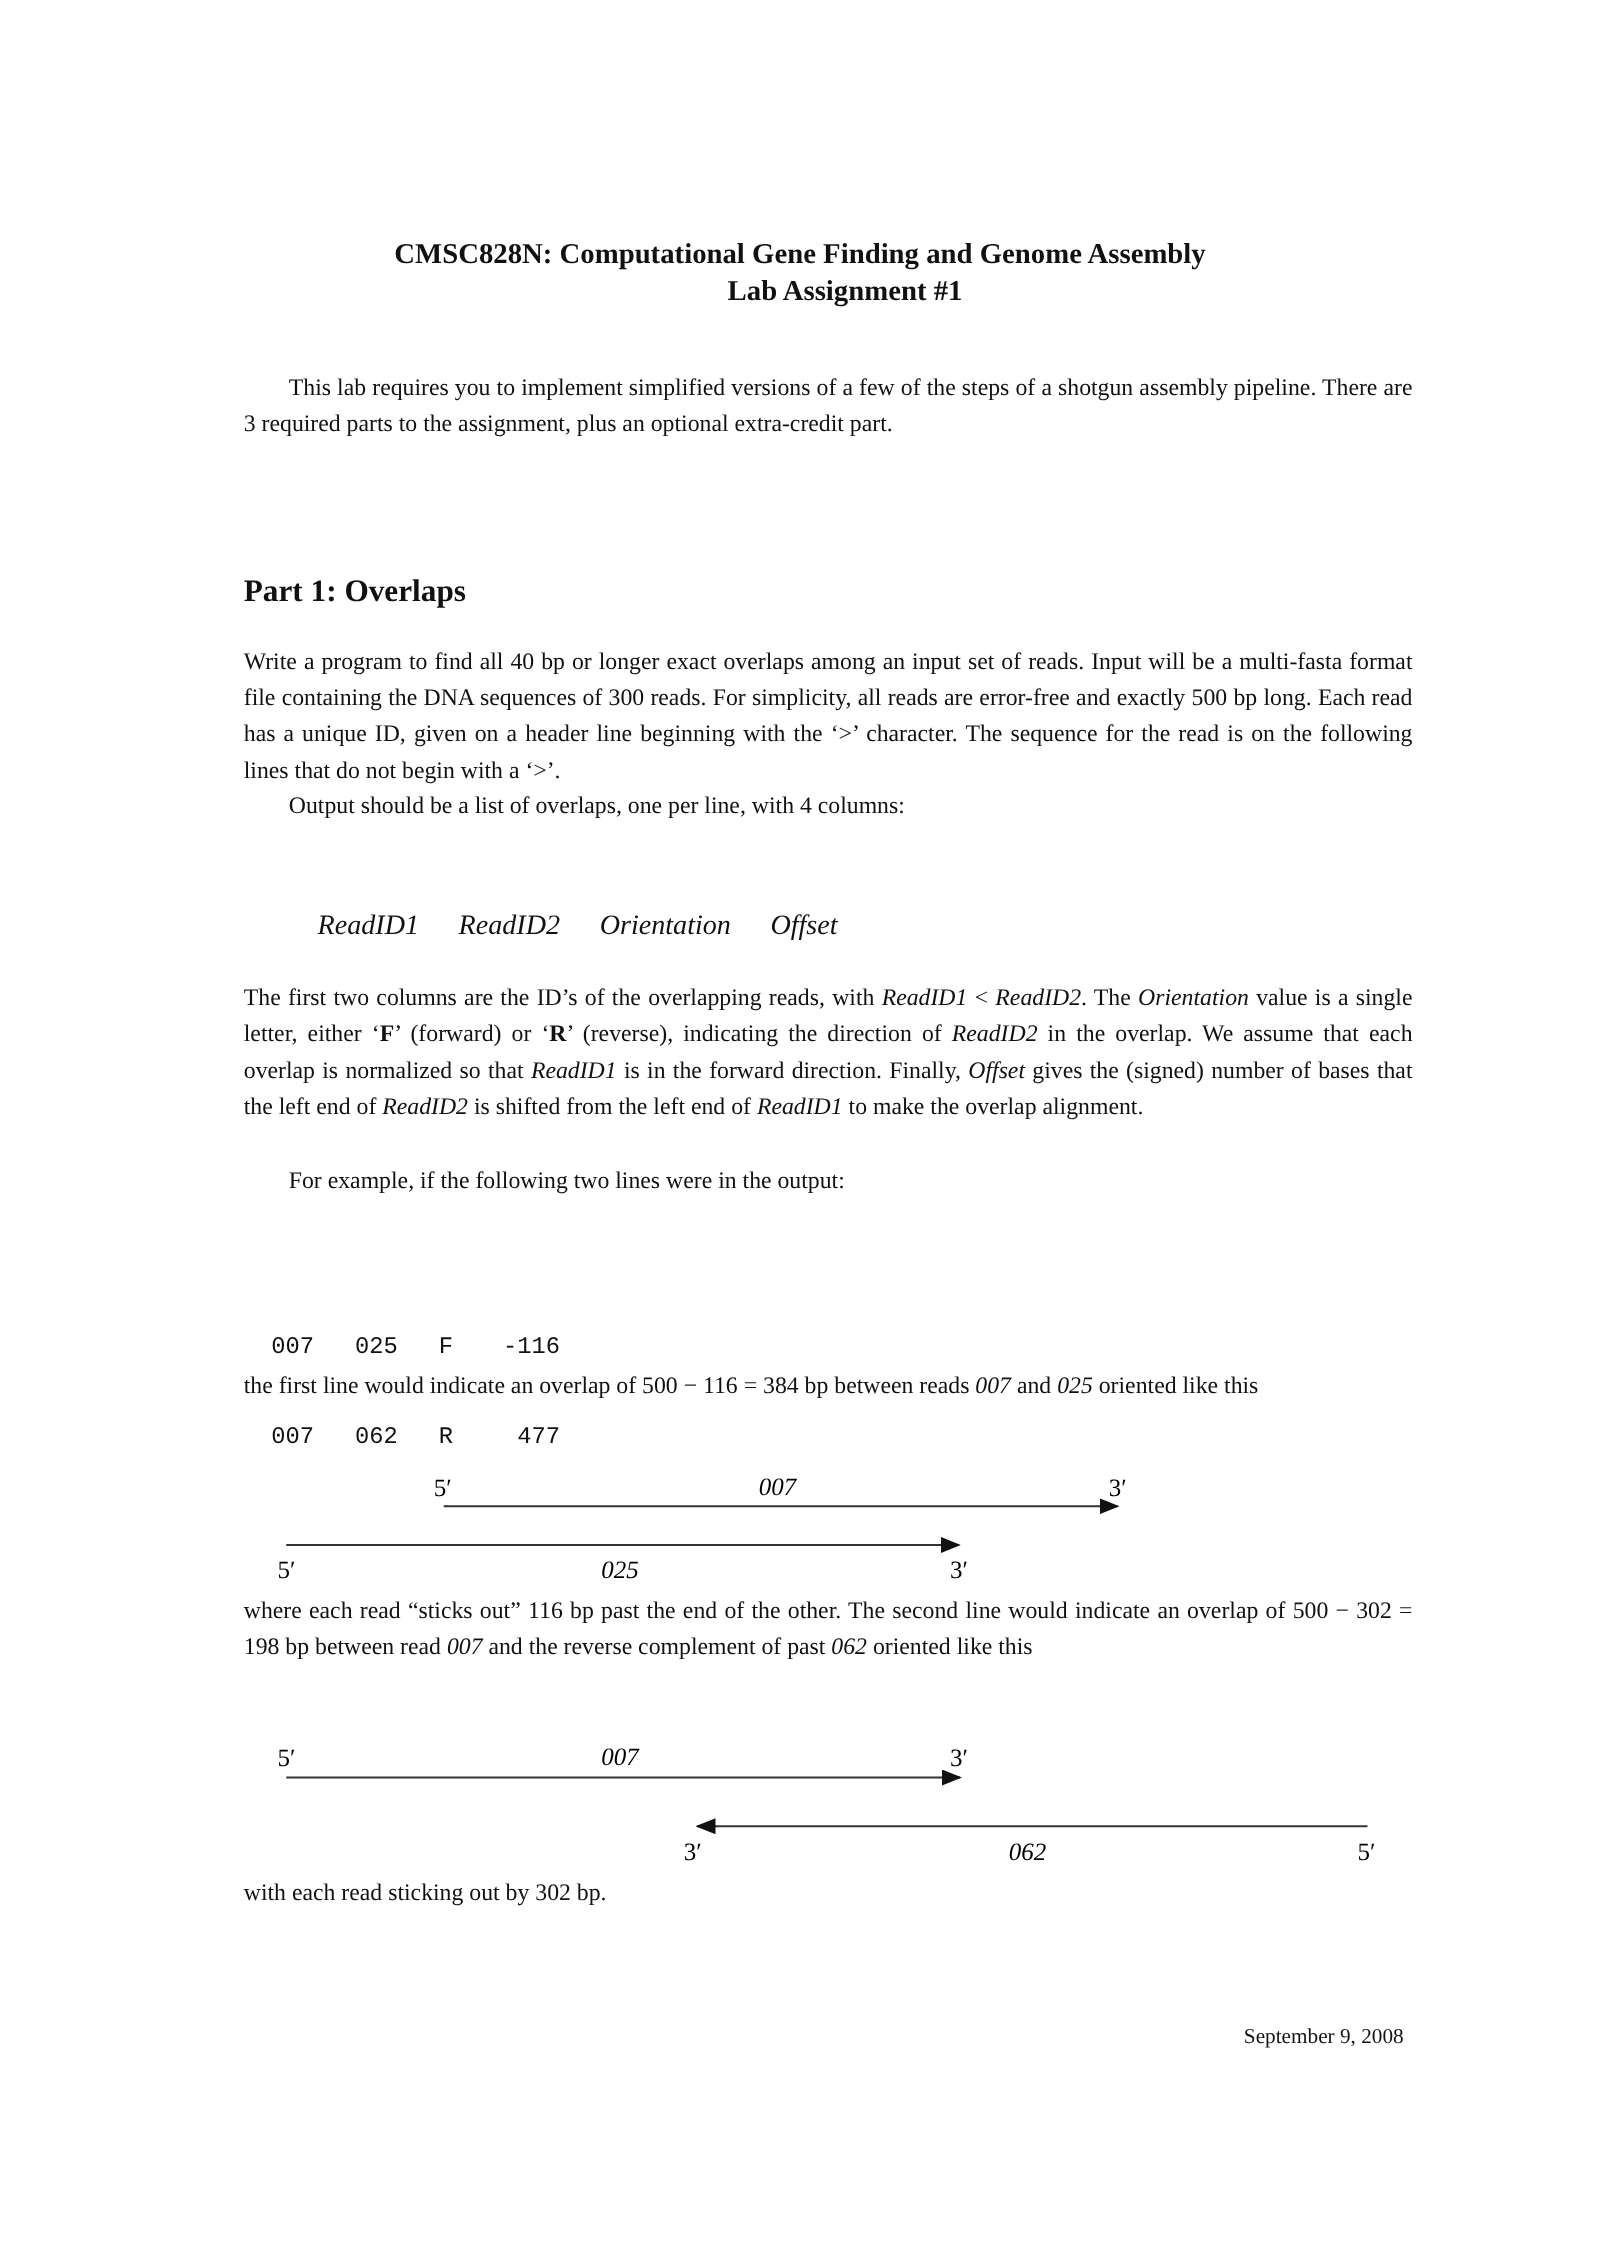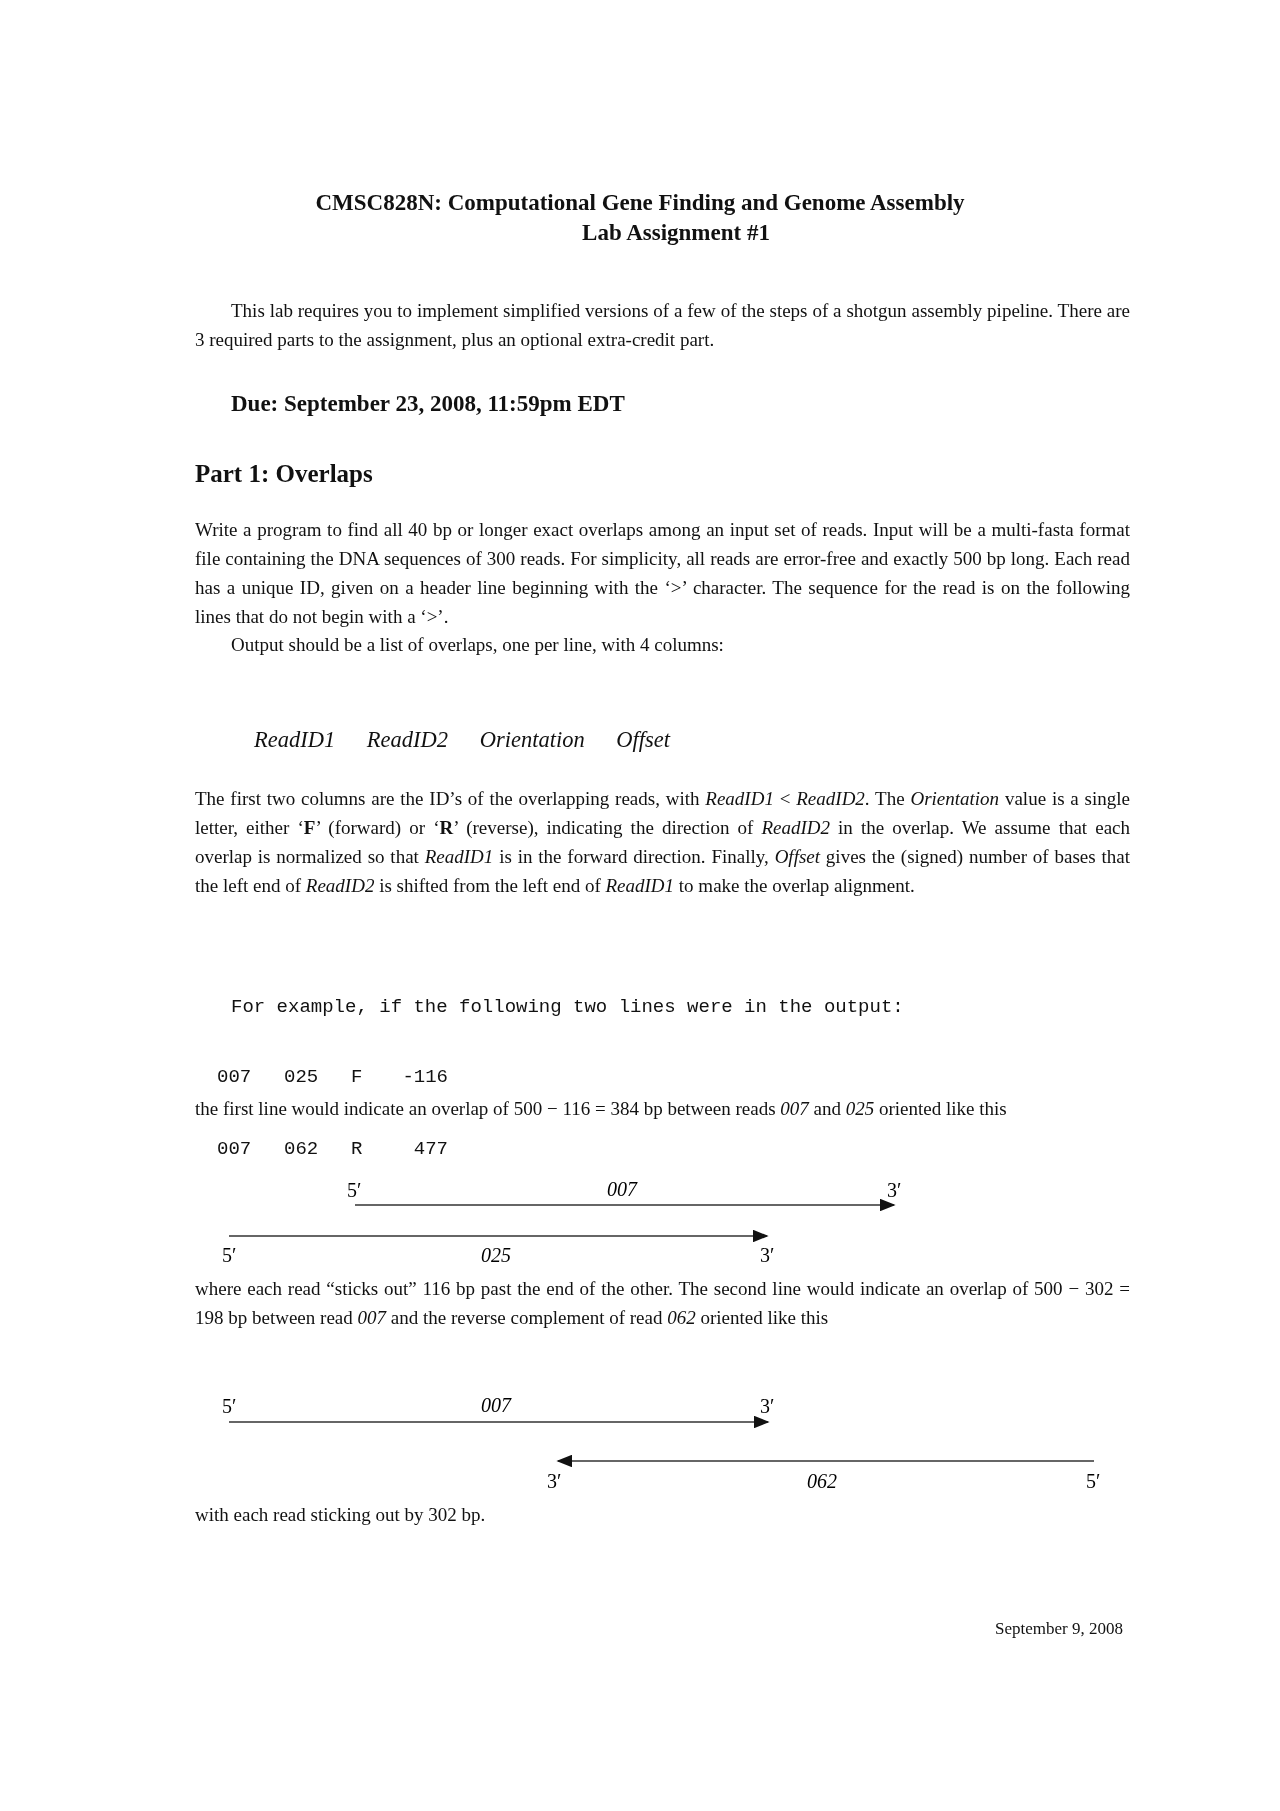--- a/index.html
+++ b/index.html
@@ -29,46 +29,45 @@
 </style>
 </head>
 <body>
 
 <div class="page">
 
   <div class="title" style="top:190px;">CMSC828N: Computational Gene Finding and Genome Assembly</div>
   <div class="title" style="top:220px;margin-left:36px;">Lab Assignment #1</div>
 
   <div class="para indent" style="top:296px;">This lab requires you to implement simplified versions of a few of the steps of a shotgun assembly pipeline. There are 3 required parts to the assignment, plus an optional extra-credit part.</div>
-  <div class="due" style="top:391px;">Due: September 23, 2008, 11:59pm EDT</div>
 
   <div class="section" style="top:460px;">Part 1: Overlaps</div>
 
   <div class="para" style="top:515px;">Write a program to find all 40 bp or longer exact overlaps among an input set of reads. Input will be a multi-fasta format file containing the DNA sequences of 300 reads. For simplicity, all reads are error-free and exactly 500 bp long. Each read has a unique ID, given on a header line beginning with the ‘&gt;’ character. The sequence for the read is on the following lines that do not begin with a ‘&gt;’.</div>
   <div class="para indent" style="top:630px;">Output should be a list of overlaps, one per line, with 4 columns:</div>
 
   <div class="cols">
     <span>ReadID1</span>
     <span>ReadID2</span>
     <span>Orientation</span>
     <span>Offset</span>
   </div>
 
   <div class="para" style="top:784px;"><span>The first two columns are the ID’s of the overlapping reads, with </span><i>ReadID1</i><span> &lt; </span><i>ReadID2</i><span>. The </span><i>Orientation</i><span> value is a single letter, either ‘</span><b>F</b><span>’ (forward) or ‘</span><b>R</b><span>’ (reverse), indicating the direction of </span><i>ReadID2</i><span> in the overlap. We assume that each overlap is normalized so that </span><i>ReadID1</i><span> is in the forward direction. Finally, </span><i>Offset</i><span> gives the (signed) number of bases that the left end of </span><i>ReadID2</i><span> is shifted from the left end of </span><i>ReadID1</i><span> to make the overlap alignment.</span></div>
 
-  <div class="para indent" style="top:993px;font-family:Liberation Mono, monospace;">For example, if the following two lines were in the output:</div>
+  <div class="para indent" style="top:930px;">For example, if the following two lines were in the output:</div>
 
   <div class="mono" style="top:1017px;">
     <div><span class="c" style="width:67px">007</span><span class="c" style="width:67px">025</span><span class="c" style="width:45px">F</span><span class="c" style="width:52px;text-align:right">-116</span></div>
     <div><span class="c" style="width:67px">007</span><span class="c" style="width:67px">062</span><span class="c" style="width:45px">R</span><span class="c" style="width:52px;text-align:right">477</span></div>
   </div>
 
   <div class="para" style="top:1094px;"><span>the first line would indicate an overlap of 500 − 116 = 384 bp between reads </span><i>007</i><span> and </span><i>025</i><span> oriented like this</span></div>
 
-  <div class="para" style="top:1274px;"><span>where each read “sticks out” 116 bp past the end of the other. The second line would indicate an overlap of 500 − 302 = 198 bp between read </span><i>007</i><span> and the reverse complement of read </span><i>062</i><span> oriented like this</span></div>
+  <div class="para" style="top:1274px;"><span>where each read “sticks out” 116 bp past the end of the other. The second line would indicate an overlap of 500 − 302 = 198 bp between read </span><i>007</i><span> and the reverse complement of past </span><i>062</i><span> oriented like this</span></div>
 
   <div class="para" style="top:1484px;margin-top:16px;">with each read sticking out by 302 bp.</div>
 
   <svg class="diag" viewBox="0 0 1280 1811">
     <defs>
       <marker id="arrowR" markerWidth="10" markerHeight="8" refX="9" refY="4" orient="auto">
         <path d="M0,0 L10,4 L0,8 z" fill="#111"></path>
       </marker>
     </defs>
 

